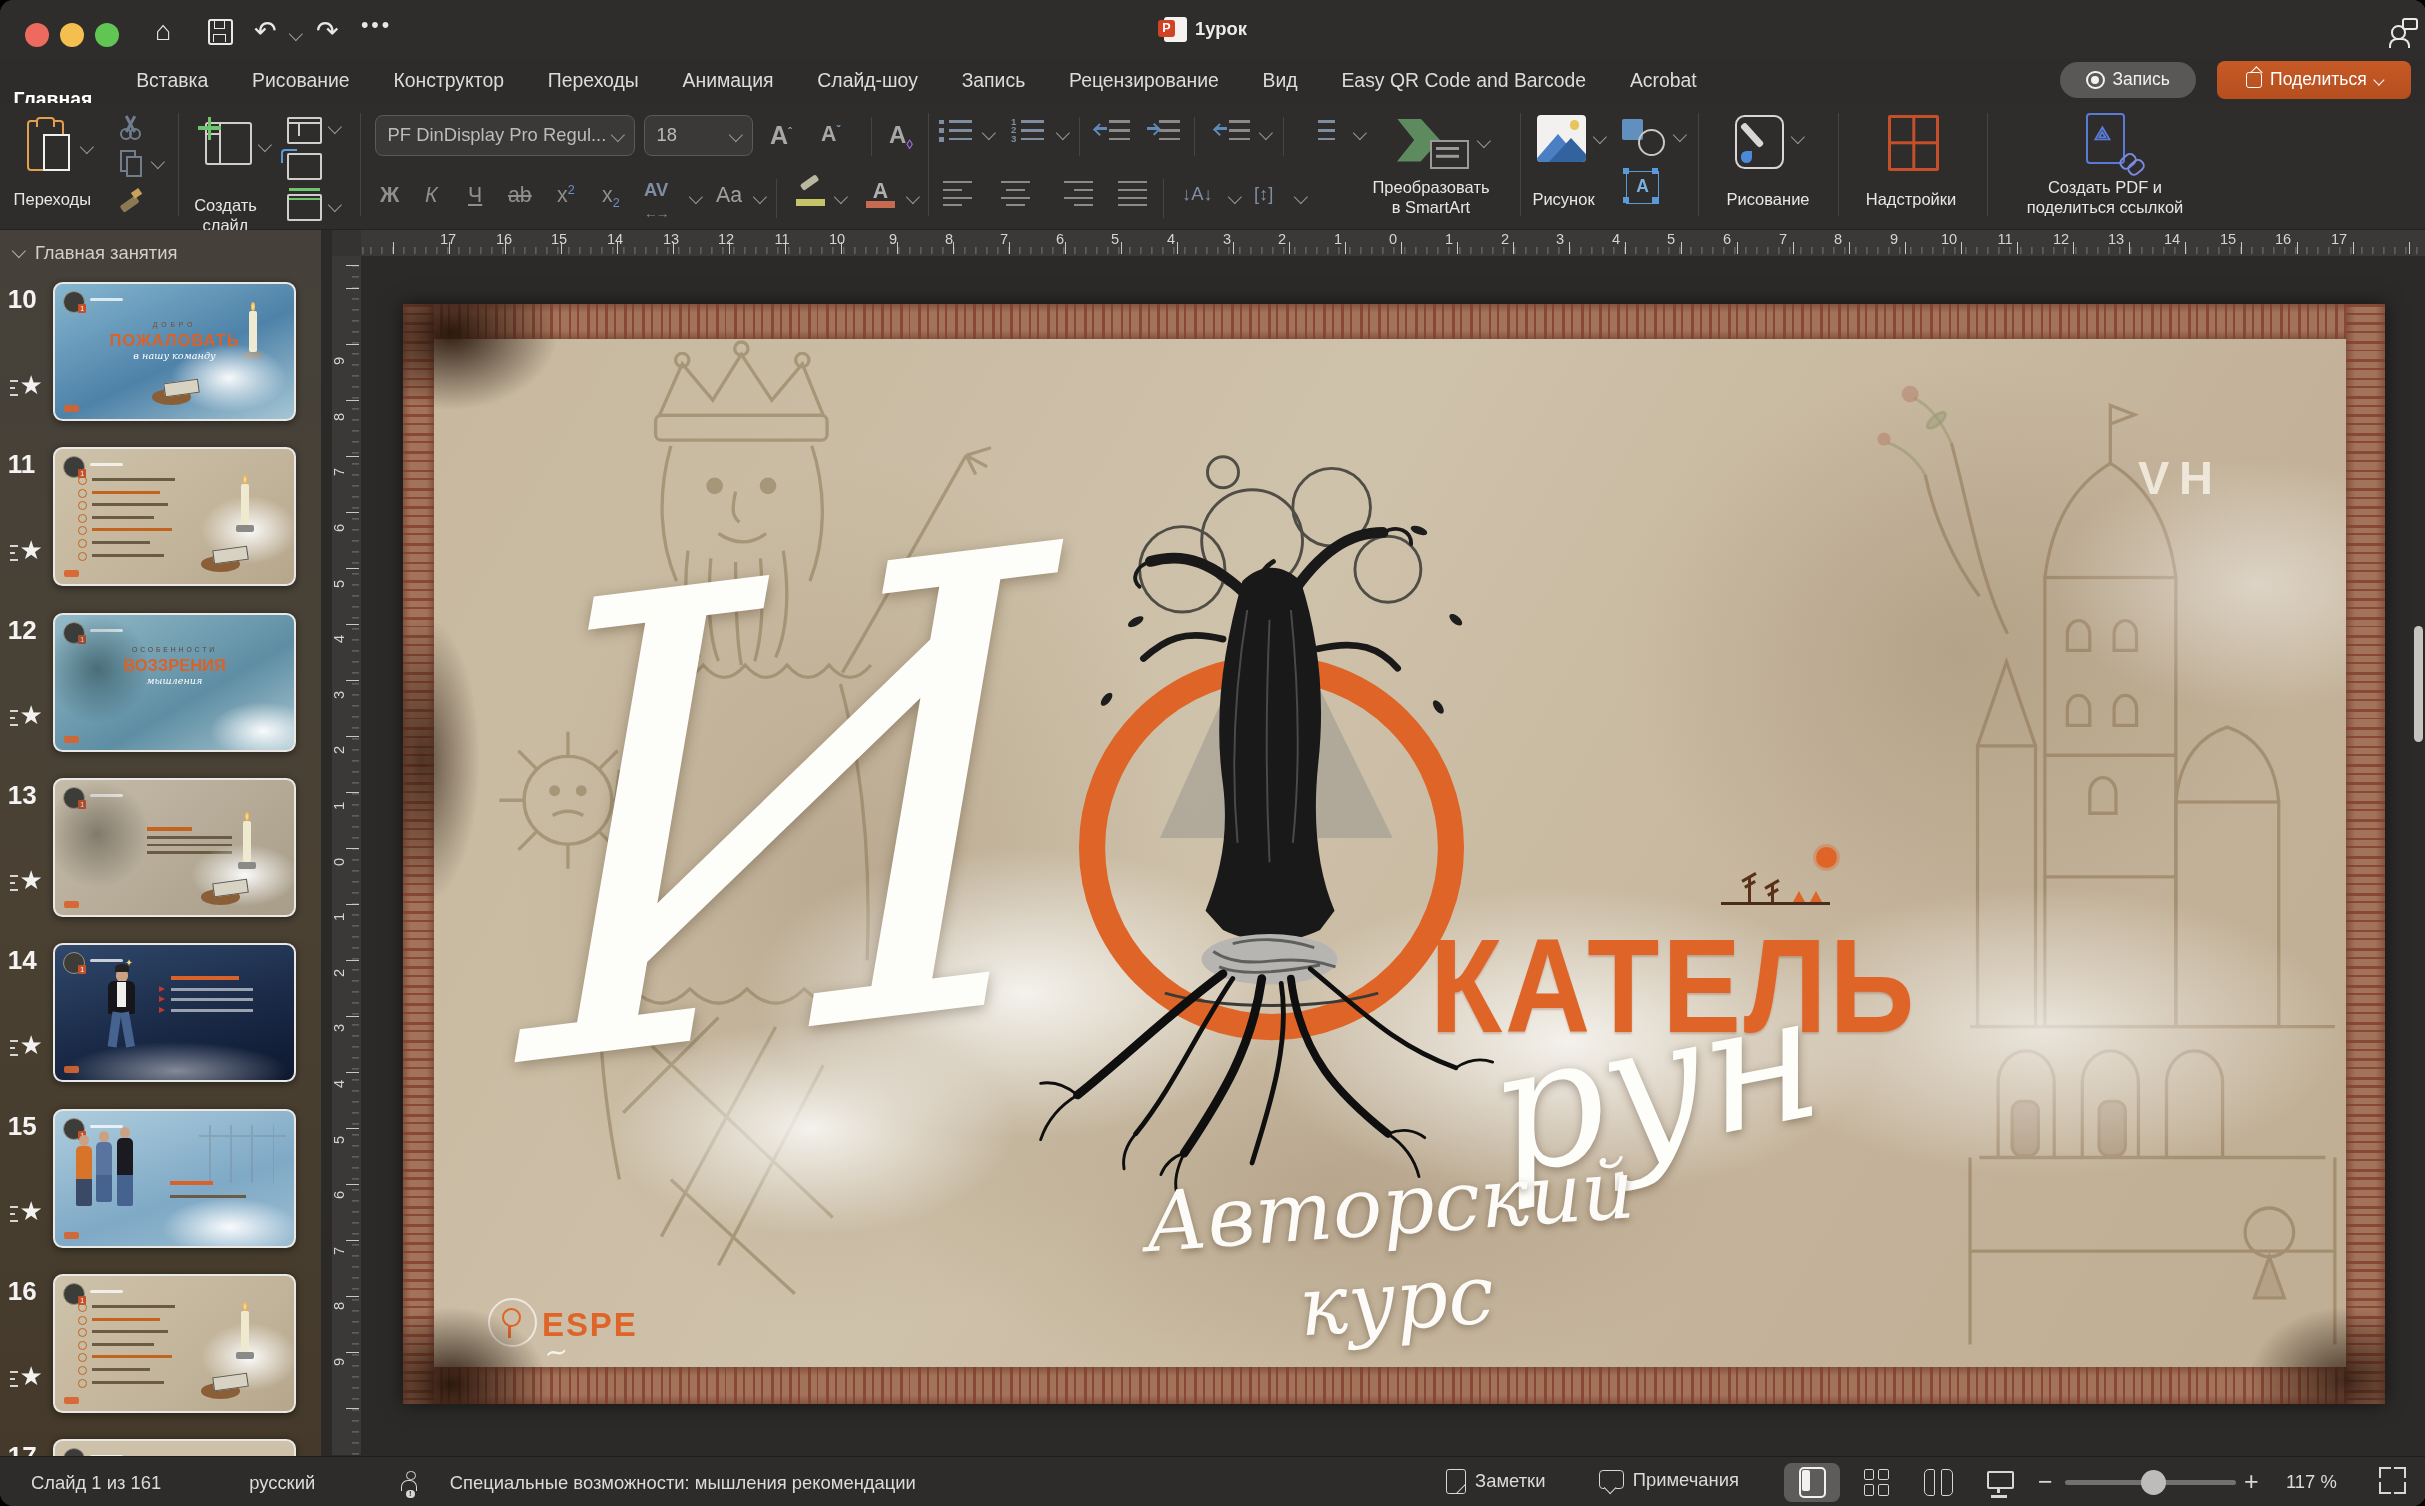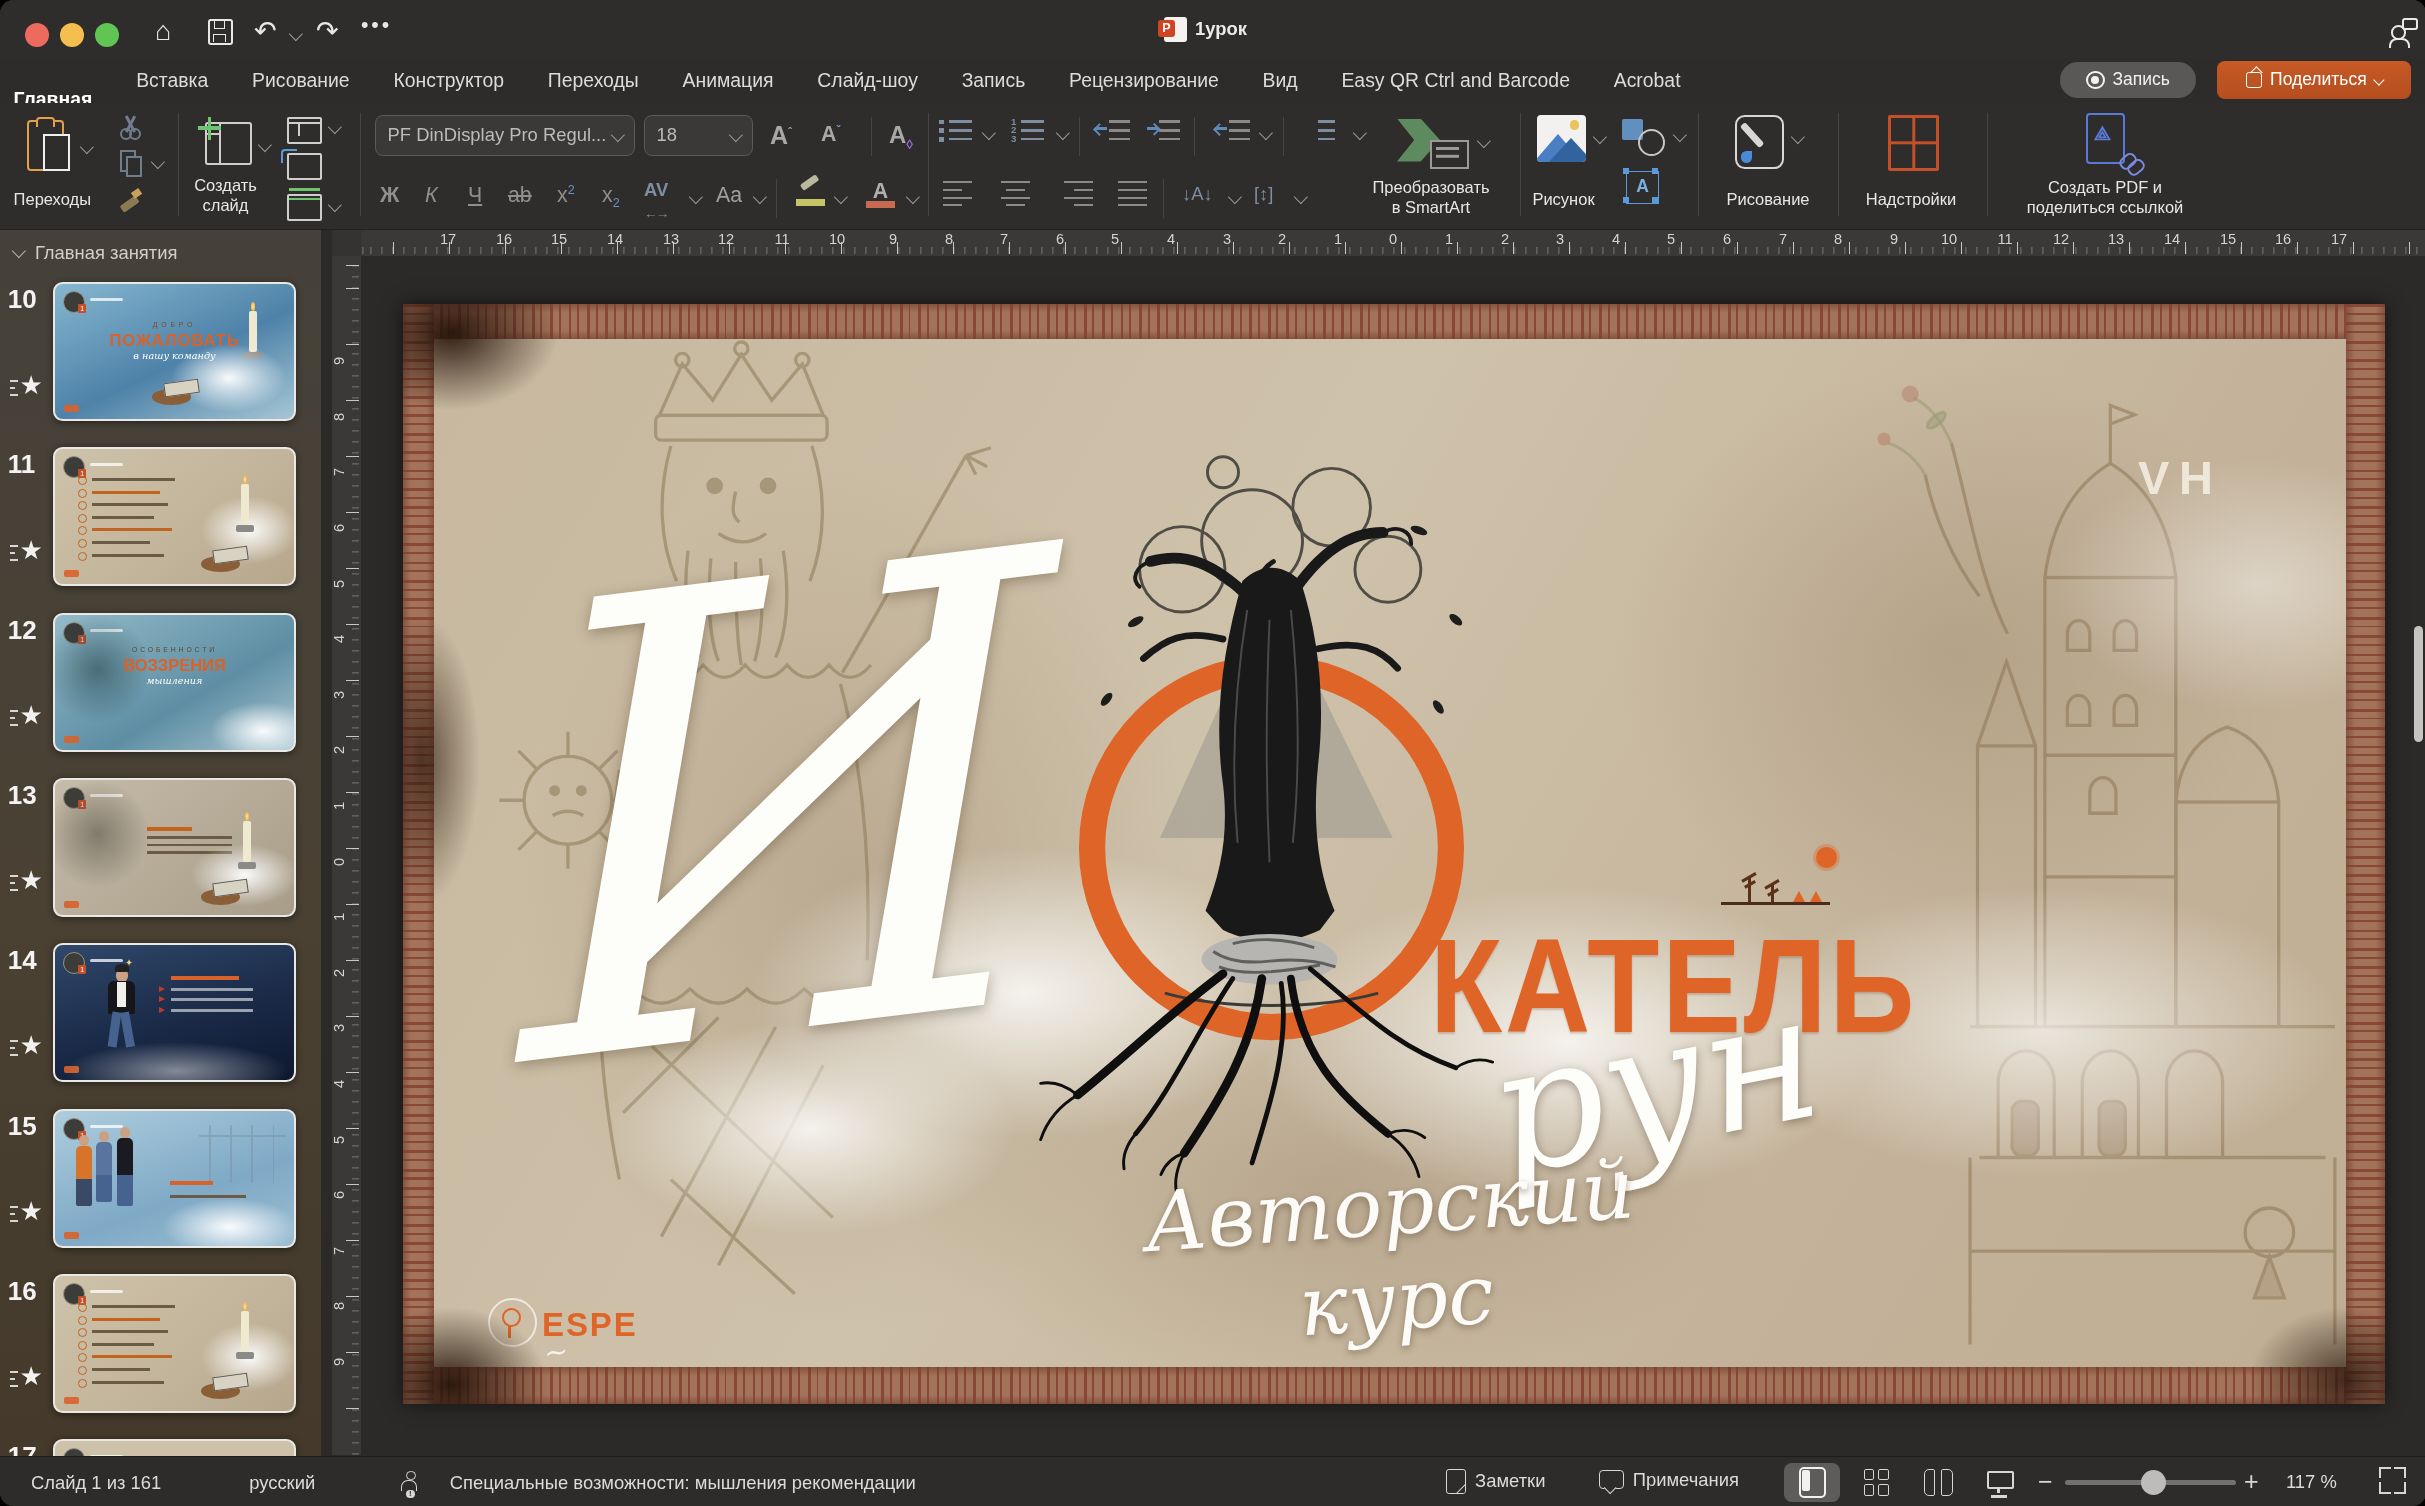--- a/index.html
+++ b/index.html
@@ -308,21 +308,21 @@
         <div class="tab active">Главная</div>
         <div class="tab">Вставка</div>
         <div class="tab">Рисование</div>
         <div class="tab">Конструктор</div>
         <div class="tab">Переходы</div>
         <div class="tab">Анимация</div>
         <div class="tab">Слайд-шоу</div>
         <div class="tab">Запись</div>
         <div class="tab">Рецензирование</div>
         <div class="tab">Вид</div>
-        <div class="tab">Easy QR Ctrl and Barcode</div>
+        <div class="tab">Easy QR Code and Barcode</div>
         <div class="tab">Acrobat</div>
       </div>
     <div id="record-pill">
       <span class="rec"></span>
       <span>Запись</span>
     </div>
     <div id="share-btn">
       <span class="shr"></span>
       <span>Поделиться</span>
       <span class="chv"></span>
@@ -348,21 +348,21 @@
         <i></i>
         <u></u>
       </div>
     <div class="vdiv" style="left:178px;"></div>
 
     <div class="abs" id="newslide-ic">
         <span class="fr"></span>
         <span class="plus"></span>
       </div>
     <span class="chv rib abs" style="left:260px;top:37px;"></span>
-    <div class="rlabel2" style="left:177px;top:72px;width:97px;"><span>Создать</span><br><span>слайд</span></div>
+    <div class="rlabel2" style="left:177px;top:92px;width:97px;"><span>Создать</span><br><span>слайд</span></div>
     <div class="layico b1" style="left:287px;top:13.6px;"></div>
     <span class="chv rib abs" style="left:330px;top:19.4px;"></span>
     <div class="layico b2" style="left:287px;top:50px;"></div>
     <div class="layico b3" style="left:287px;top:91px;"></div>
     <span class="chv rib abs" style="left:330px;top:97px;"></span>
     <div class="vdiv" style="left:360px;"></div>
 
     <div class="inputbox" style="left:375px;top:11.6px;width:260px;">
       <span>PF DinDisplay Pro Regul...</span>
         <span class="chv rib"></span>

